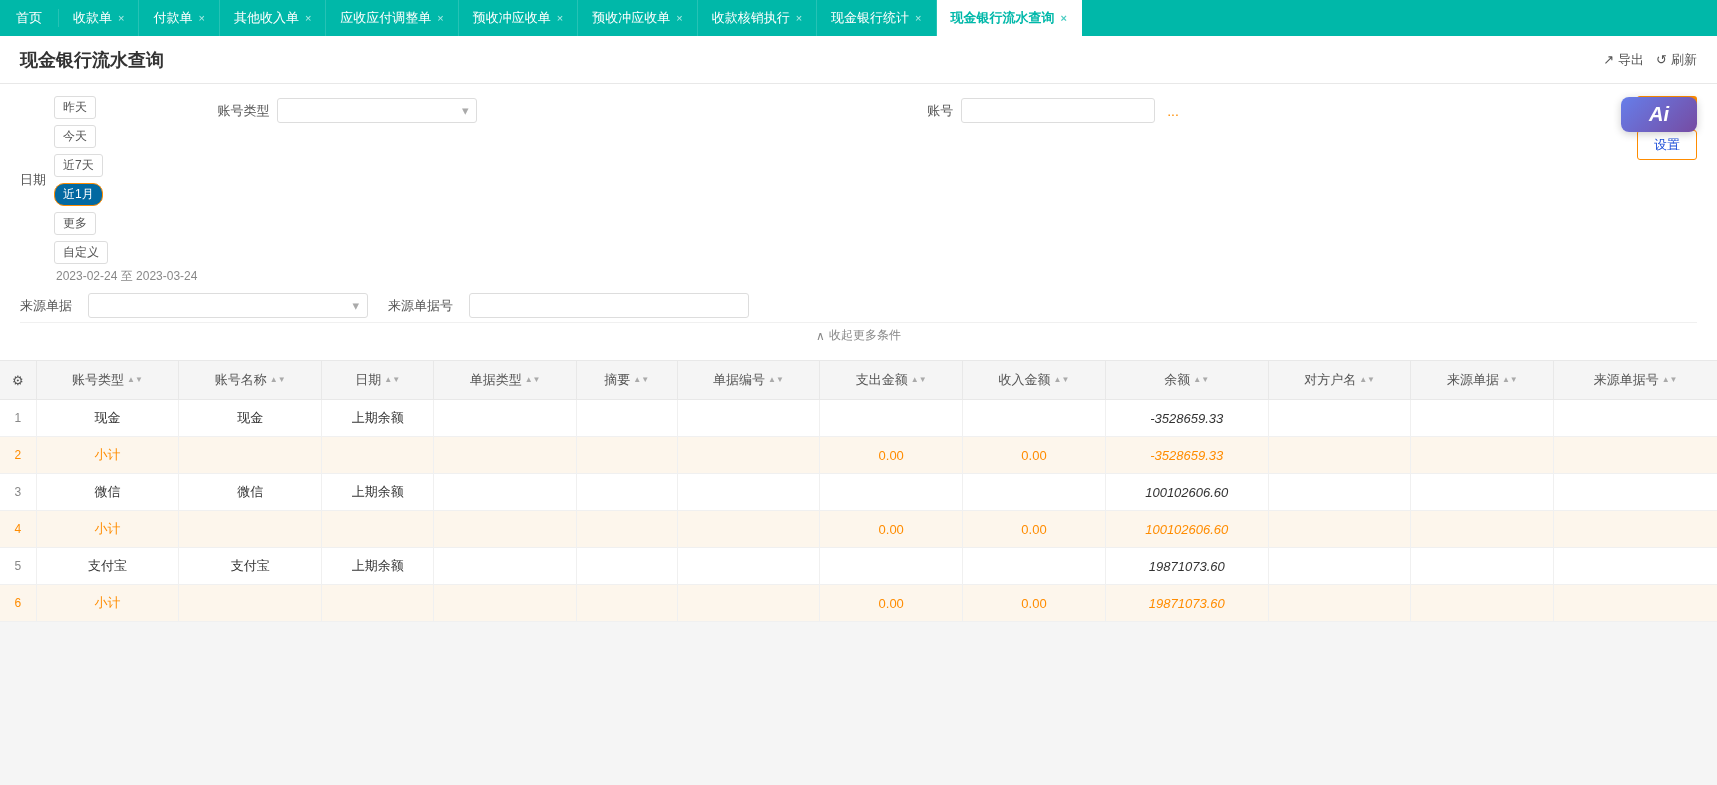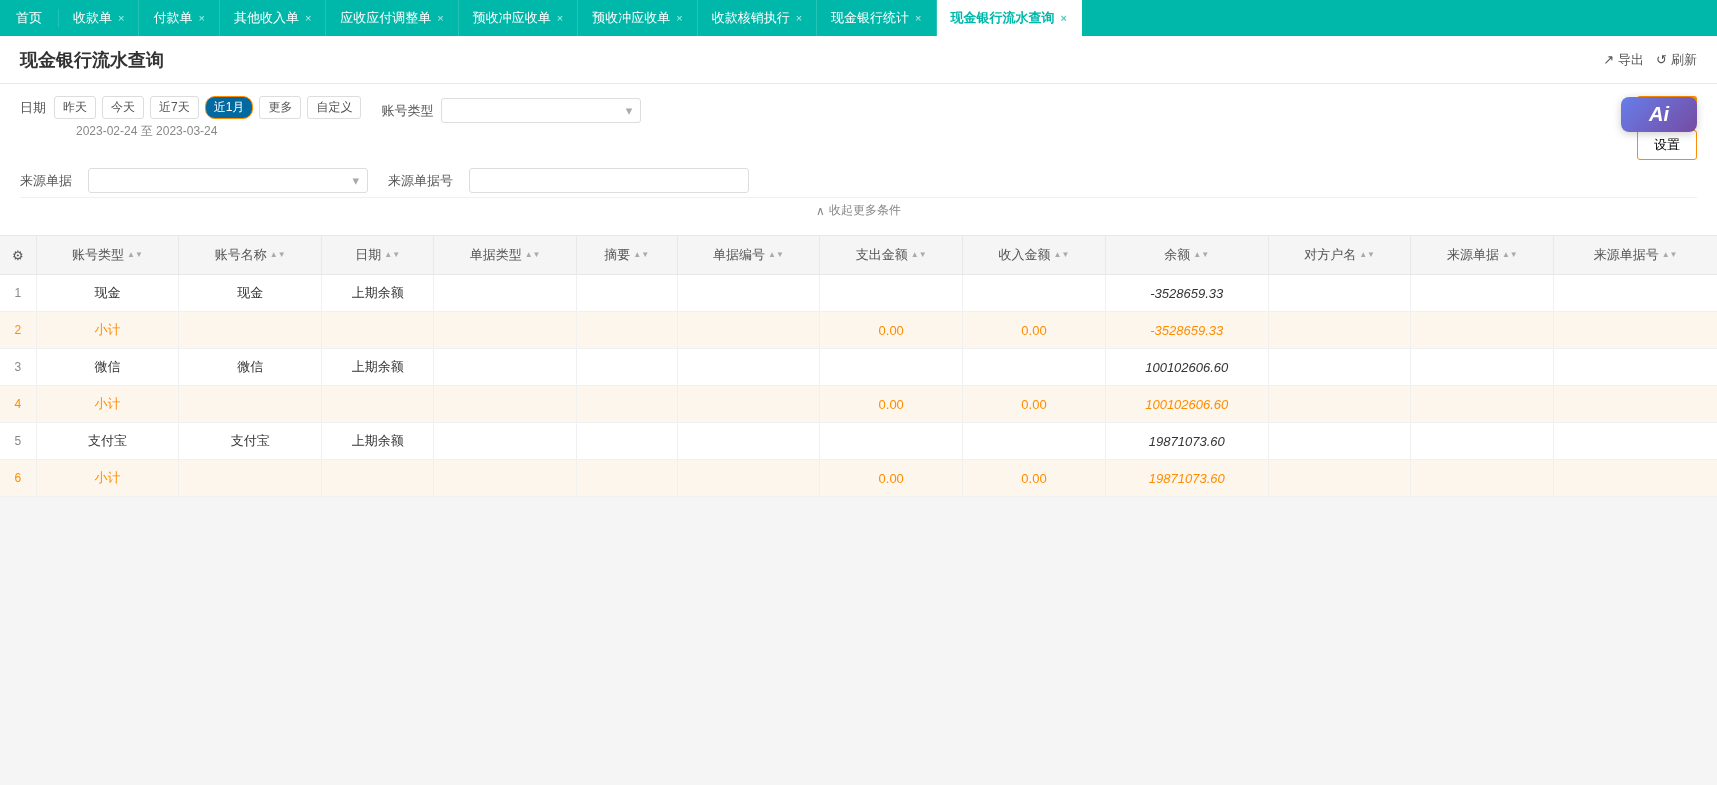--- a/index.html
+++ b/index.html
@@ -91,22 +91,23 @@
       align-items: center;
       gap: 8px;
     }
     .filter-label {
       color: #555;
       font-size: 13px;
       white-space: nowrap;
     }
     .date-options {
       display: flex;
-      align-items: center;
+      align-items: flex-start;
       gap: 6px;
+      flex-direction: column;
     }
     .date-btn {
       padding: 2px 8px;
       border: 1px solid #ddd;
       border-radius: 3px;
       cursor: pointer;
       font-size: 12px;
       background: #fff;
       color: #555;
     }
@@ -165,21 +166,21 @@
       background: #ff8c00;
       color: #fff;
       border: none;
       border-radius: 3px;
       padding: 5px 16px;
       font-size: 13px;
       cursor: pointer;
     }
     .btn-default {
       background: #fff;
-      color: #000000;
+      color: #1d4ed8;
       border: 1px solid #ff8c00;
       border-radius: 3px;
       padding: 5px 16px;
       font-size: 13px;
       cursor: pointer;
     }
 
     
     .table-wrapper {
       background: #fff;
@@ -320,33 +321,38 @@
           <div class="date-options">
             <button class="date-btn">昨天</button>
             <button class="date-btn">今天</button>
             <button class="date-btn">近7天</button>
             <button class="date-btn active">近1月</button>
             <button class="date-btn">更多</button>
             <button class="date-btn">自定义</button>
           </div>
         </div>
       </div>
-      <div style="margin-left:52px;">
+      <div style="margin-left:32px;">
         <span class="date-range">2023-02-24 至 2023-03-24</span>
       </div>
     </div>
 
     <div style="flex:1; display:flex; align-items:center; gap:8px; margin-top:2px;">
       <span class="filter-label">账号类型</span>
       <div class="filter-select" style="min-width:200px;">
         <span></span>
         <span class="chevron">▾</span>
       </div>
     </div>
 
+    <div style="flex:1; display:flex; align-items:center; gap:8px; margin-top:2px;">
+      <span class="filter-label">账号</span>
+      <input class="filter-input" style="min-width: 180px;">
+      <span class="dots-btn">...</span>
+    </div>
     <div style="display:flex; flex-direction:column; gap:6px; margin-top:0px;">
       <button class="btn-primary">查询</button>
       <button class="btn-default">设置</button>
     </div>
   </div>
 
   <div style="display:flex; gap:20px; align-items:center; margin-top:8px;">
     <div class="filter-item">
       <span class="filter-label">来源单据</span>
       <div class="filter-select" style="min-width:280px; margin-left:8px;">

